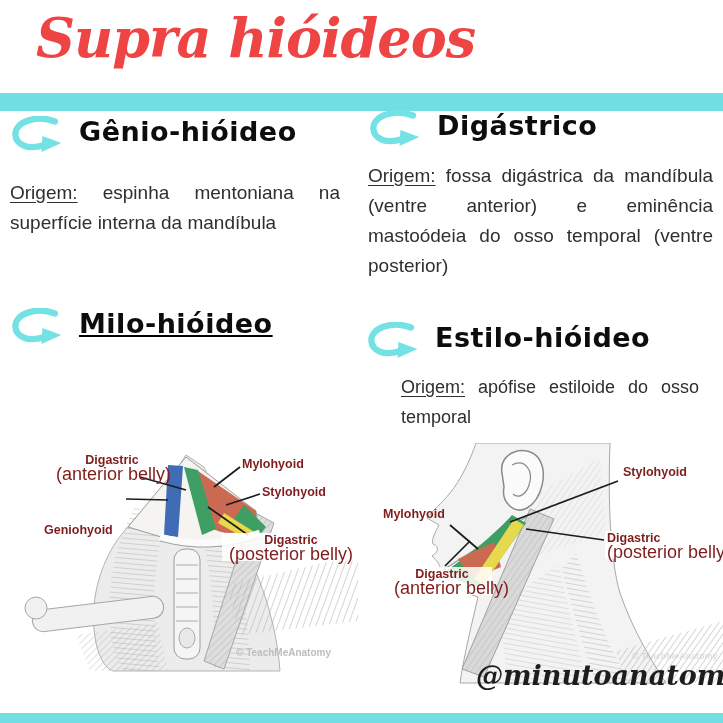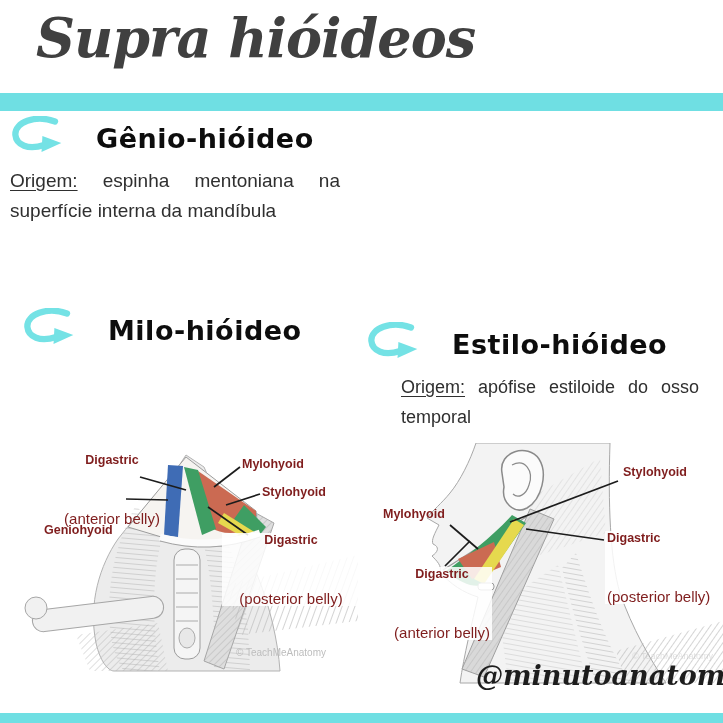--- a/index.html
+++ b/index.html
@@ -1,36 +1,36 @@
 <!DOCTYPE html>
 <html><head>
 <meta charset="utf-8">
 <style>
   html,body{margin:0;padding:0;background:#fff;}
   .page{position:relative;width:723px;height:723px;background:#ffffff;overflow:hidden;
         font-family:"Liberation Sans",sans-serif;}
   .title{position:absolute;left:36px;top:6px;font-family:"DejaVu Serif",serif;
-         font-style:italic;font-weight:bold;font-size:54px;color:#404040;letter-spacing:-1px;}
+         font-style:italic;font-weight:bold;font-size:54px;color:#ef4444;letter-spacing:-1px;}
   .bar-top{position:absolute;left:0;top:93px;width:723px;height:18px;background:#6fdfe3;}
   .bar-bottom{position:absolute;left:0;bottom:0;width:723px;height:10px;background:#6fdfe3;}
   .section{position:absolute;}
-  .sec-head{display:flex;align-items:flex-end;gap:32px;}
+  .sec-head{display:flex;align-items:flex-start;gap:15px;}
   .arrow-icon{flex:0 0 auto;width:54px;height:38px;}
   .sec-title{margin:0;font-family:"DejaVu Sans",sans-serif;font-weight:700;font-size:27px;
              letter-spacing:.5px;color:#0d0d0d;}
-  .origin{margin-top:12px;font-size:19px;line-height:30px;color:#2f2f2f;text-align:justify;}
+  .origin{margin-top:24px;font-size:19px;line-height:30px;color:#2f2f2f;text-align:justify;}
   .origin .olabel{text-decoration:underline;text-underline-offset:3px;}
   .fig{position:absolute;}
   .fig svg{display:block;}
   .lbl{position:absolute;font-size:12.5px;font-weight:bold;color:#7f1d1d;line-height:14px;
        white-space:nowrap;}
-  .lbl .sub{font-weight:normal;font-size:15px;margin-top:45px;}
+  .lbl .sub{font-weight:normal;font-size:18px;}
   .lbl.center{text-align:center;}
   .lbl.bg{background:rgba(255,255,255,.85);padding:0 2px;}
-  .watermark{position:absolute;font-size:10px;color:#bdbdbd;font-weight:normal;white-space:nowrap;}
+  .watermark{position:absolute;font-size:10px;color:#bdbdbd;font-weight:bold;white-space:nowrap;}
   .watermark.faint{opacity:.45;font-size:9px;}
   .handle{position:absolute;left:476px;top:660px;font-family:"DejaVu Serif",serif;
           font-style:italic;font-weight:bold;font-size:27px;color:#1d1d1d;z-index:5;}
 </style>
 </head>
 <body>
 
 <div class="page">
 
   <div class="title">Supra hióideos</div>
@@ -40,22 +40,32 @@
     <div class="sec-head">
       <svg class="arrow-icon" viewBox="0 0 60 42">
         <path d="M50 6 C 28 -2 5 7 6 21 C 7 32 20 38 38 32" fill="none" stroke="#74e2e5" stroke-width="7" stroke-linecap="round"></path>
         <polygon points="36,22 57,30 35,40" fill="#74e2e5"></polygon>
       </svg>
       <h2 class="sec-title">Gênio-hióideo</h2>
     </div>
     <p class="origin" style="width:330px;"><span class="olabel">Origem:</span> <span>espinha mentoniana na superfície interna da mandíbula</span></p>
   </div>
 
+  <div class="section" style="left:368px;top:110px;width:350px;">
+    <div class="sec-head">
+      <svg class="arrow-icon" viewBox="0 0 60 42">
+        <path d="M50 6 C 28 -2 5 7 6 21 C 7 32 20 38 38 32" fill="none" stroke="#74e2e5" stroke-width="7" stroke-linecap="round"></path>
+        <polygon points="36,22 57,30 35,40" fill="#74e2e5"></polygon>
+      </svg>
+      <h2 class="sec-title">Digástrico</h2>
+    </div>
+    <p class="origin" style="width:345px;margin-top:13px;"><span class="olabel">Origem:</span> <span>fossa digástrica da mandíbula (ventre anterior) e eminência mastoódeia do osso temporal (ventre posterior)</span></p>
+  </div>
 
-  <div class="section" style="left:22px;top:308px;width:348px;">
+  <div class="section" style="left:10px;top:308px;width:348px;text-decoration:underline;">
     <div class="sec-head">
       <svg class="arrow-icon" viewBox="0 0 60 42">
         <path d="M50 6 C 28 -2 5 7 6 21 C 7 32 20 38 38 32" fill="none" stroke="#74e2e5" stroke-width="7" stroke-linecap="round"></path>
         <polygon points="36,22 57,30 35,40" fill="#74e2e5"></polygon>
       </svg>
       <h2 class="sec-title">Milo-hióideo</h2>
     </div>
   </div>
 
   <div class="section" style="left:366px;top:322px;width:354px;">

